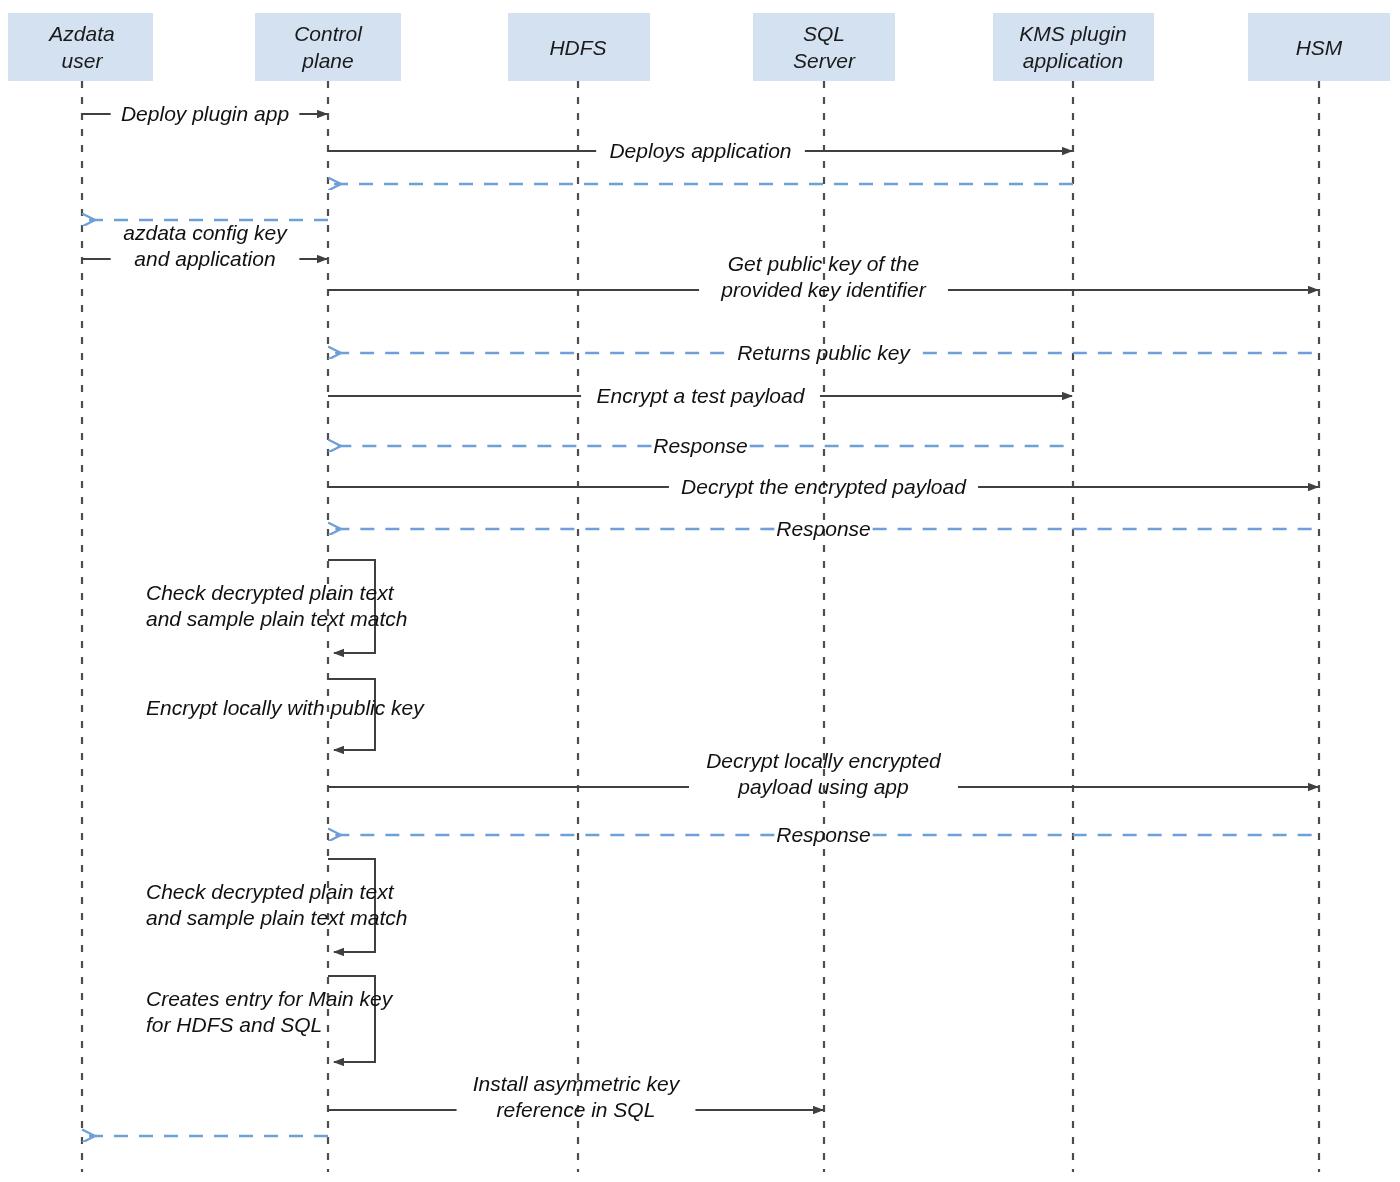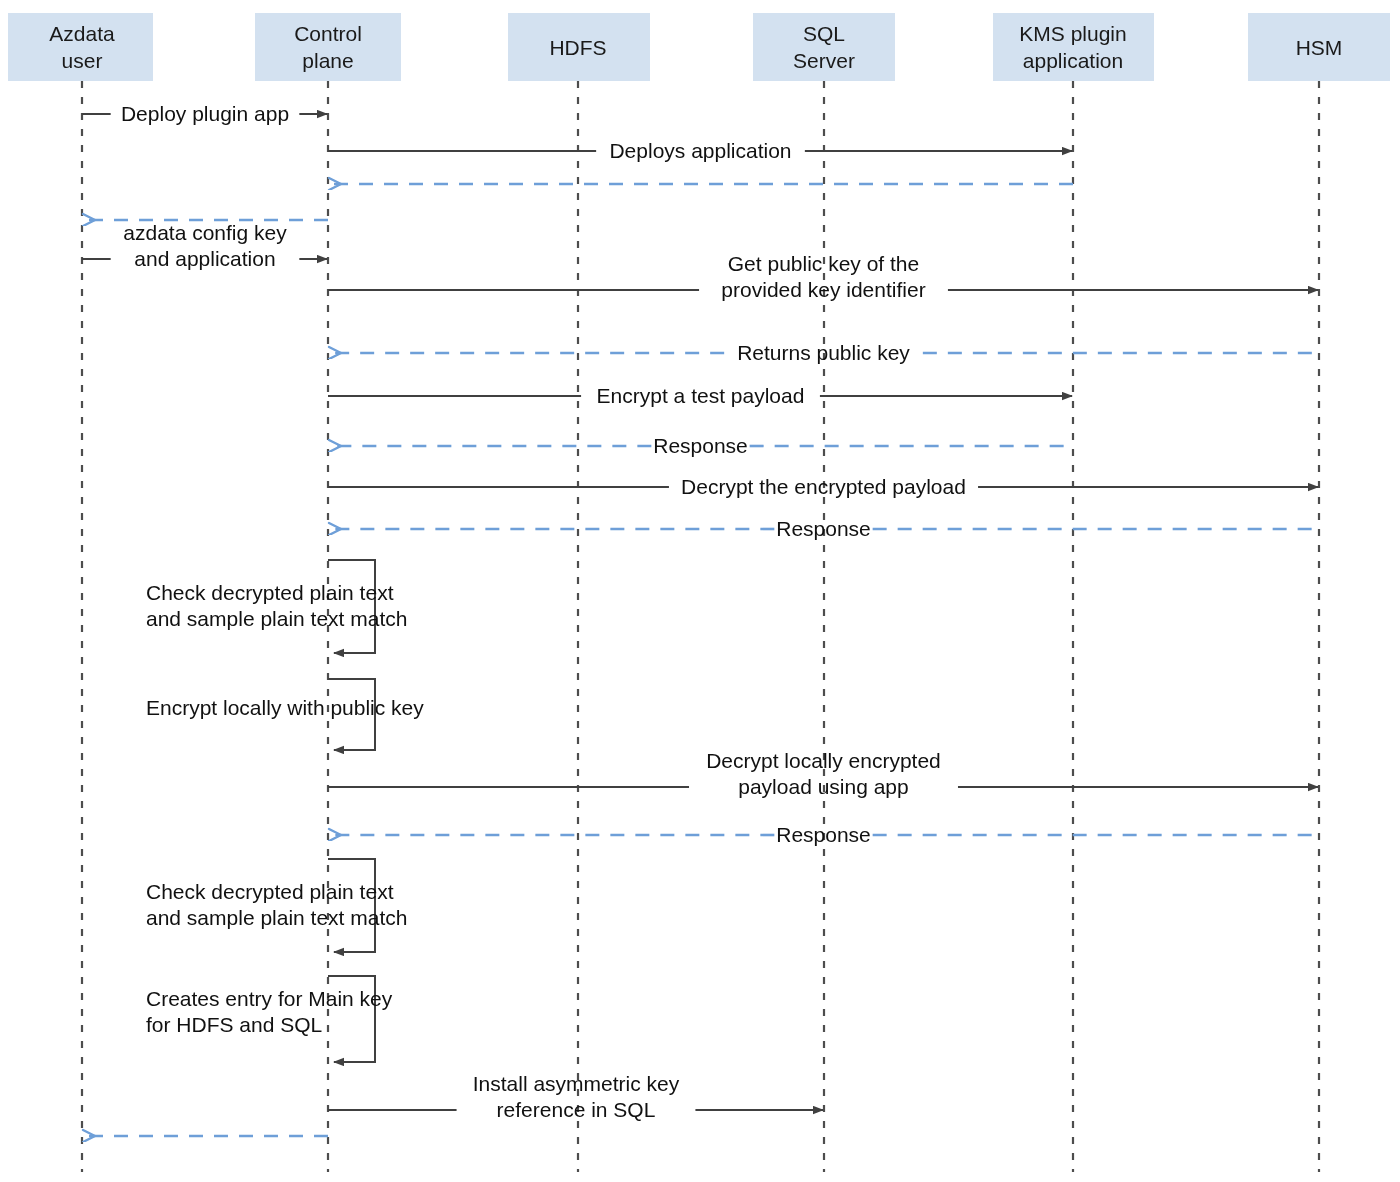--- a/index.html
+++ b/index.html
@@ -1,17 +1,17 @@
 <!DOCTYPE html>
 <html><head>
 <meta charset="utf-8">
 <style>
   html,body{margin:0;padding:0;background:#ffffff;}
   body{font-family:"Liberation Sans","DejaVu Sans",sans-serif;}
-  #stage{position:relative;width:1400px;height:1182px;background:#fff;overflow:hidden;}
+  #stage{position:relative;width:1400px;height:1182px;background:#fff;overflow:hidden;font-style:italic;}
   #diagram{position:absolute;left:0;top:0;width:1400px;height:1182px;}
   .lane-label{
     font-size:21px; fill:#1a1a1a; text-anchor:middle;
     font-family:"Liberation Sans","DejaVu Sans",sans-serif;
   }
   .msg-label{
     font-size:21px; fill:#111111; text-anchor:middle;
     font-family:"Liberation Sans","DejaVu Sans",sans-serif;
   }
   .note-label{

